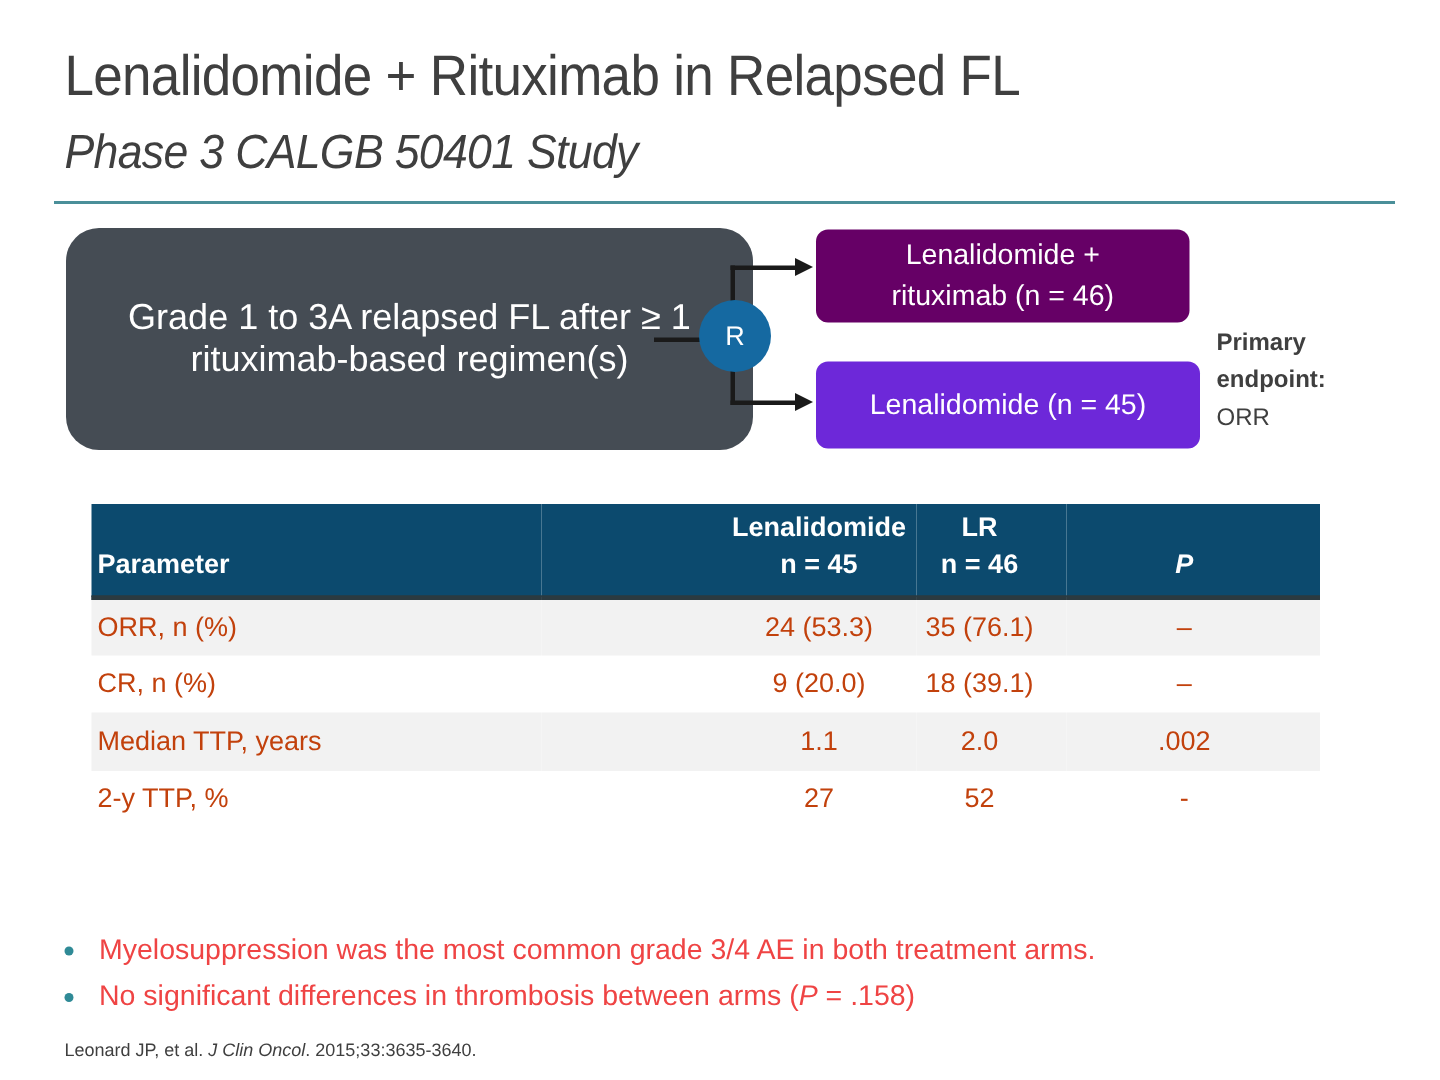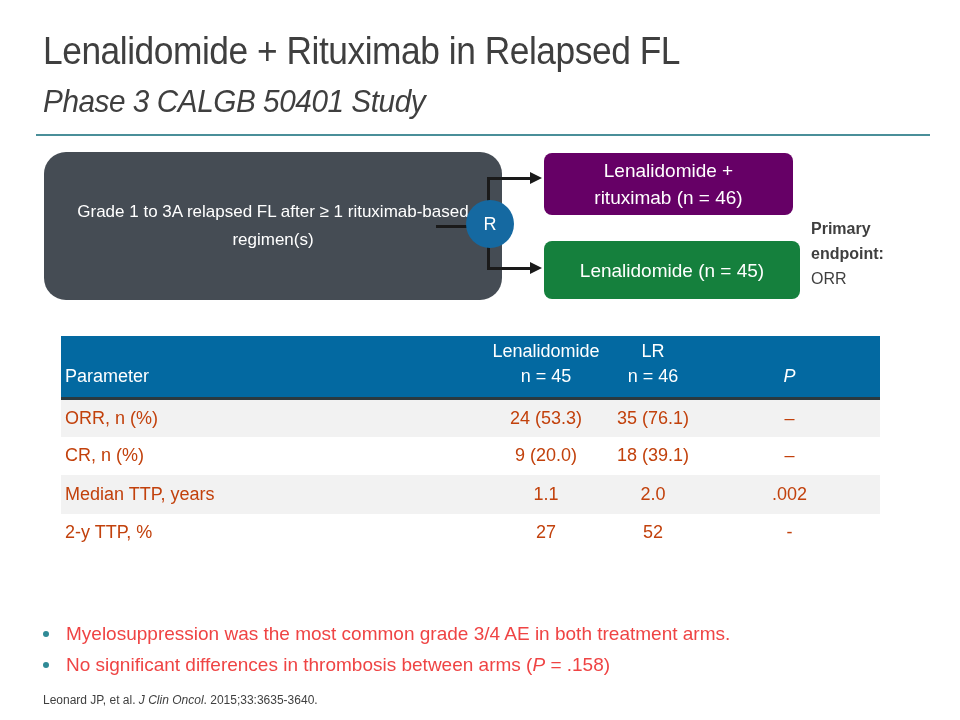--- a/index.html
+++ b/index.html
@@ -3,41 +3,41 @@
 <meta charset="utf-8">
 <style>
   * { box-sizing: border-box; margin: 0; padding: 0; }
   html, body { width: 960px; height: 720px; background: #ffffff; overflow: hidden; }
   body { position: relative; font-family: "Liberation Sans", sans-serif; color: #3f3f3f; }
 
   .title { position: absolute; left: 43px; top: 30px; font-size: 38px; color: #3f3f3f; letter-spacing: -0.5px; white-space: nowrap; transform: scaleX(0.93); transform-origin: left; }
   .subtitle { position: absolute; left: 43px; top: 83px; font-size: 32px; font-style: italic; color: #3f3f3f; white-space: nowrap; letter-spacing: -0.5px; transform: scaleX(0.93); transform-origin: left; }
   .title-rule { position: absolute; left: 36px; top: 134px; width: 894px; height: 2px; background: #4a8f99; }
 
-  .eligibility { position: absolute; left: 44px; top: 152px; width: 458px; height: 148px; background: #454c54; border-radius: 22px; color: #ffffff; font-size: 17px; line-height: 28px; text-align: center; display: flex; align-items: center; justify-content: center; padding: 0 16px; }
+  .eligibility { position: absolute; left: 44px; top: 152px; width: 458px; height: 148px; background: #454c54; border-radius: 22px; color: #ffffff; font-size: 24px; line-height: 28px; text-align: center; display: flex; align-items: center; justify-content: center; padding: 0 16px; }
 
   .connector-h { position: absolute; left: 436px; top: 225px; width: 40px; height: 3px; background: #1a1a1a; }
   .branch-top-v { position: absolute; left: 487px; top: 177px; width: 3px; height: 26px; background: #1a1a1a; }
   .branch-top-h { position: absolute; left: 487px; top: 177px; width: 44px; height: 3px; background: #1a1a1a; }
   .branch-bot-v { position: absolute; left: 487px; top: 245px; width: 3px; height: 25px; background: #1a1a1a; }
   .branch-bot-h { position: absolute; left: 487px; top: 267px; width: 44px; height: 3px; background: #1a1a1a; }
   .arrow-top { position: absolute; left: 530px; top: 172px; width: 0; height: 0; border-top: 6.5px solid transparent; border-bottom: 6.5px solid transparent; border-left: 12px solid #1a1a1a; }
   .arrow-bot { position: absolute; left: 530px; top: 262px; width: 0; height: 0; border-top: 6.5px solid transparent; border-bottom: 6.5px solid transparent; border-left: 12px solid #1a1a1a; }
 
   .randomize { position: absolute; left: 466px; top: 200px; width: 48px; height: 48px; border-radius: 50%; background: #1569a1; color: #ffffff; font-size: 18px; display: flex; align-items: center; justify-content: center; }
 
   .arm { position: absolute; color: #ffffff; font-size: 19px; line-height: 27px; text-align: center; display: flex; align-items: center; justify-content: center; border-radius: 8px; }
   .arm-lr { left: 544px; top: 153px; width: 249px; height: 62px; background: #660066; }
-  .arm-l { left: 544px; top: 241px; width: 256px; height: 58px; background: #15803d; }
+  .arm-l { left: 544px; top: 241px; width: 256px; height: 58px; background: #6d28d9; }
 
   .endpoint { position: absolute; left: 811px; top: 191px; font-size: 16px; line-height: 25px; color: #3f3f3f; }
   .endpoint b { font-weight: bold; display: block; }
 
   .results-table { position: absolute; left: 61px; top: 336px; width: 819px; border-collapse: collapse; font-size: 18px; }
-  .results-table th { background: #0369a1; color: #ffffff; font-weight: normal; height: 62px; vertical-align: bottom; padding-bottom: 8px; line-height: 25px; border-bottom: 3px solid #2b3a40; }
+  .results-table th { background: #0c4a6e; color: #ffffff; font-weight: bold; height: 62px; vertical-align: bottom; padding-bottom: 8px; line-height: 25px; border-bottom: 3px solid #2b3a40; }
   .results-table td { height: 38.5px; color: #c2410c; }
   .results-table tr.odd td { background: #f2f2f2; }
   .results-table .c-param { width: 300px; text-align: left; padding-left: 4px; }
   .results-table .c-l { width: 250px; text-align: center; }
   .results-table .c-lr { width: 100px; text-align: center; }
   .results-table .c-p { width: 169px; text-align: center; }
   .results-table th .p-ital { font-style: italic; }
   .col-l-txt { display: inline-block; transform: translateX(60px); }
   .col-lr-txt { display: inline-block; transform: translateX(-8px); }
   .col-p-txt { display: inline-block; transform: translateX(-6px); }

